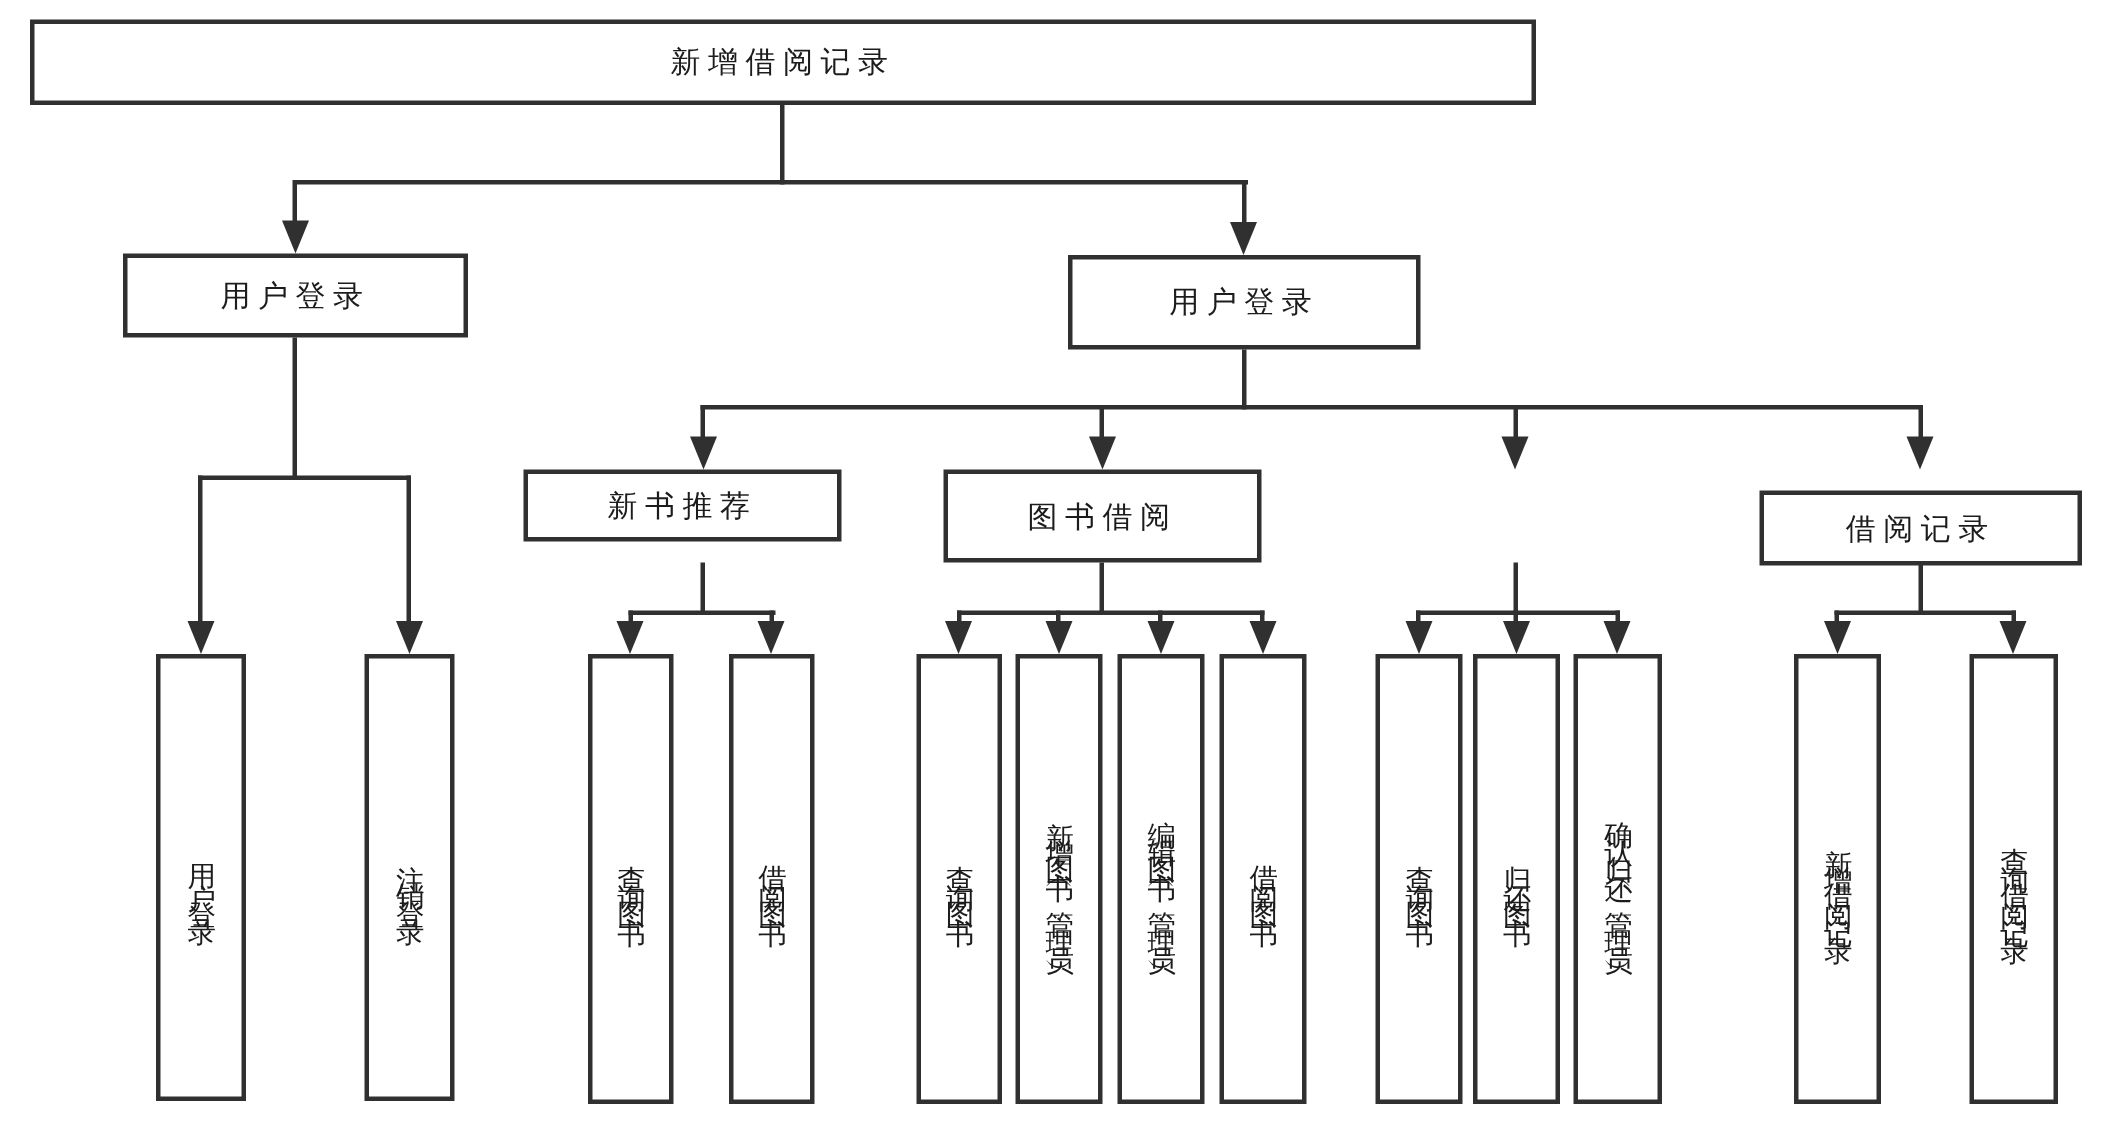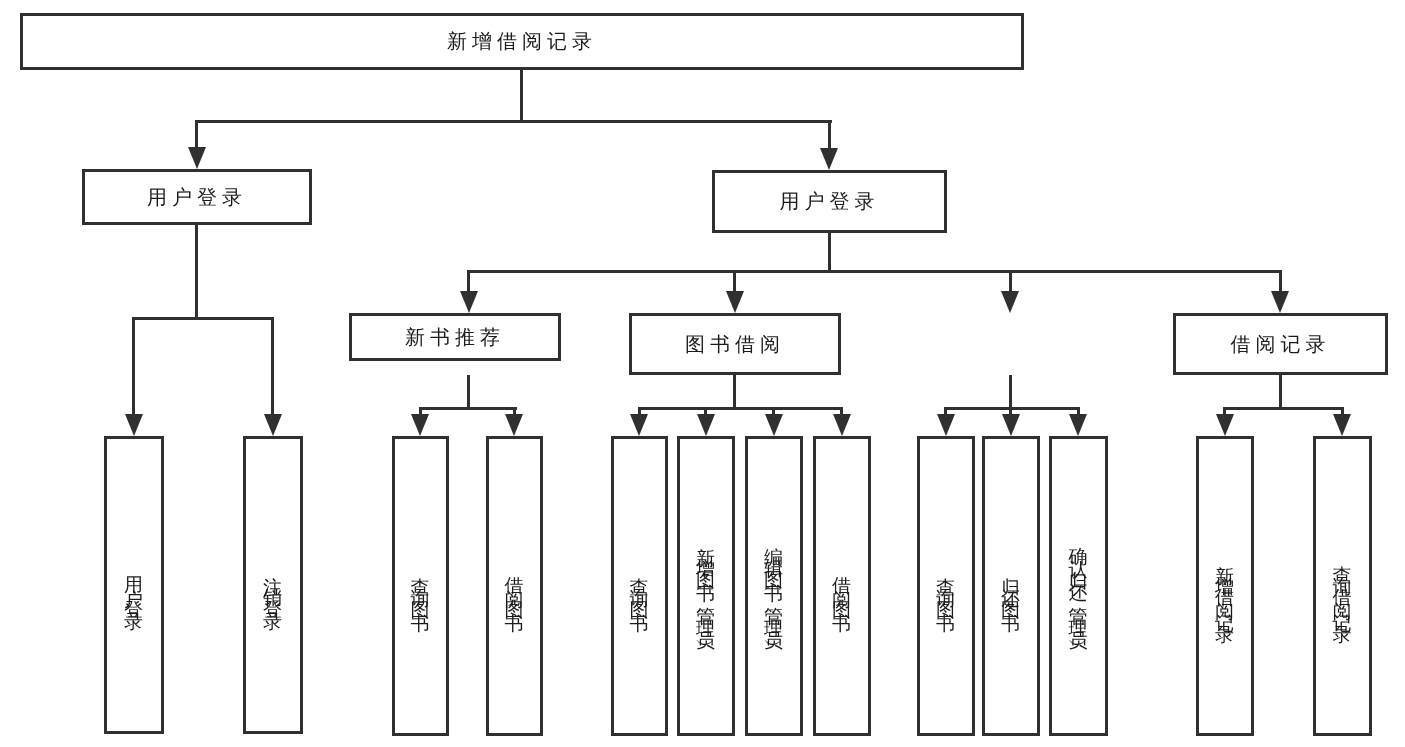--- a/index.html
+++ b/index.html
@@ -45,21 +45,21 @@
   <div class="box" style="left:712px;top:170px;width:235px;height:63px">
     <span class="hlabel">用户登录</span>
   </div>
 
   <div class="box" style="left:349px;top:313px;width:212px;height:48px">
     <span class="hlabel">新书推荐</span>
   </div>
   <div class="box" style="left:629px;top:313px;width:212px;height:62px">
     <span class="hlabel">图书借阅</span>
   </div>
-  <div class="box" style="left:1173px;top:313px;width:215px;height:62px">
+  <div class="box" style="left:1173px;top:327px;width:215px;height:50px">
     <span class="hlabel">借阅记录</span>
   </div>
 
   <div class="box" style="left:104px;top:436px;width:60px;height:298px">
     <span class="vlabel">用户登录</span>
   </div>
   <div class="box" style="left:243px;top:436px;width:60px;height:298px">
     <span class="vlabel">注销登录</span>
   </div>
 

